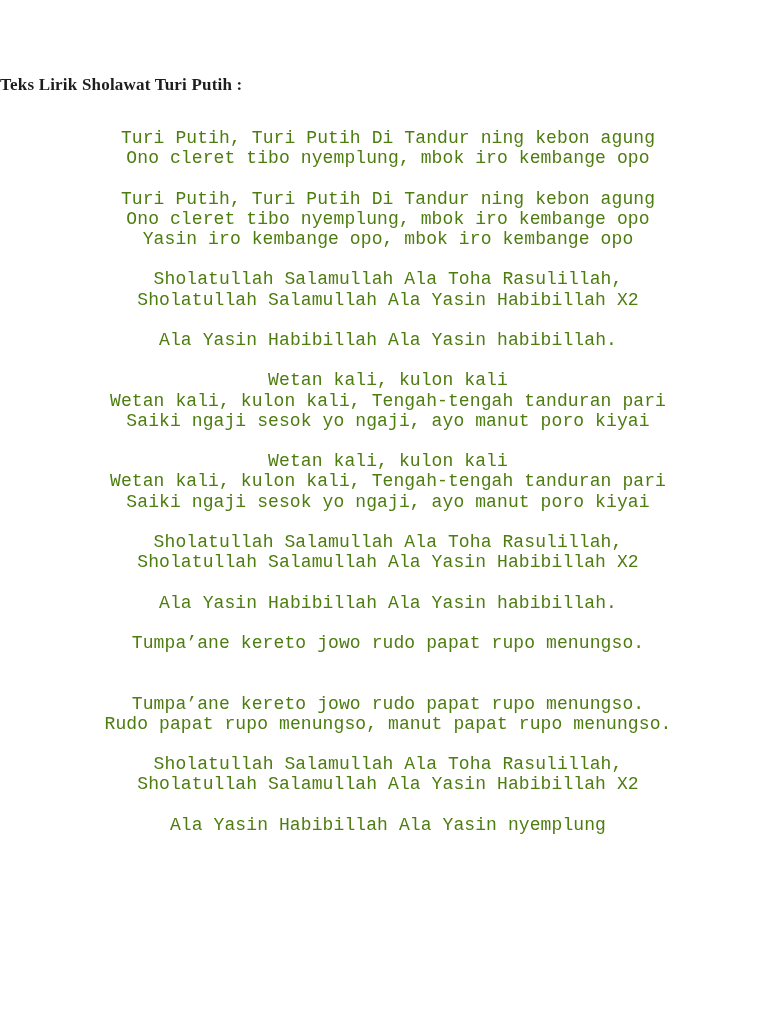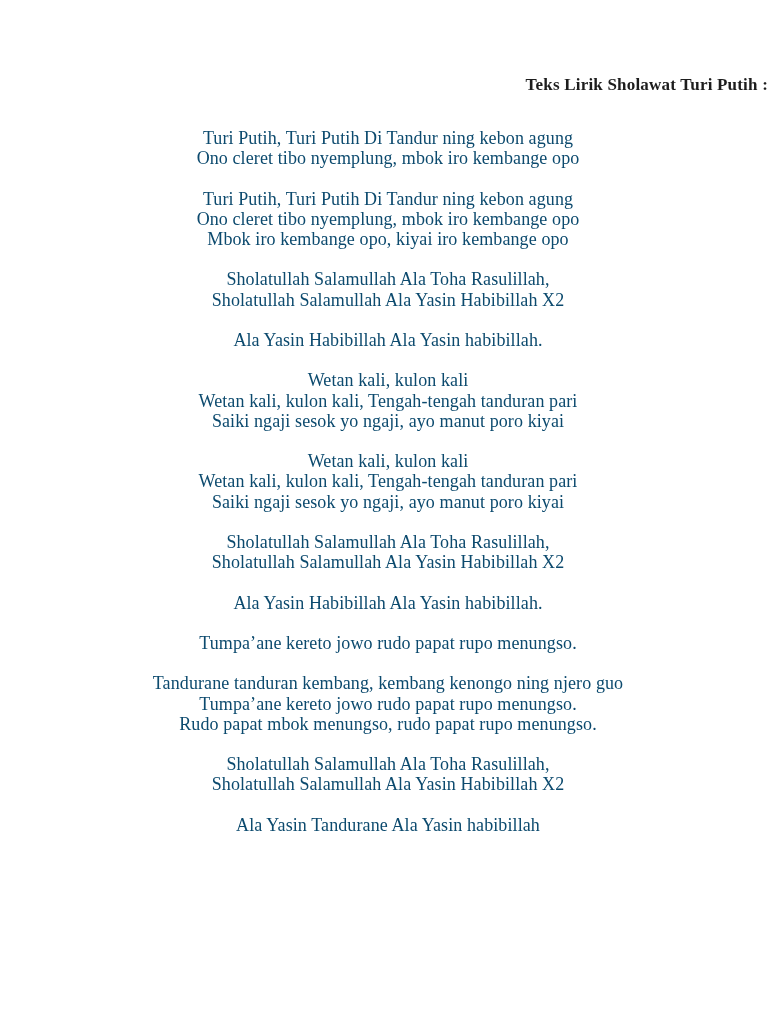--- a/index.html
+++ b/index.html
@@ -16,52 +16,52 @@
     overflow: hidden;
     box-sizing: border-box;
     padding-top: 75px;
   }
   .doc-title {
     margin: 0;
     font-family: "Liberation Serif", "DejaVu Serif", serif;
     font-weight: bold;
     font-size: 17px;
     line-height: 20px;
-    text-align: right;
+    text-align: left;
     color: #1d1d1d;
     letter-spacing: 0.2px;
   }
   .lyrics {
     margin-top: 33px;
-    font-family: Liberation Serif, serif;
+    font-family: Liberation Mono, monospace;
     font-size: 18px;
     line-height: 20.2px;
     letter-spacing: 0.1px;
     text-align: center;
-    color: #0c4a6e;
+    color: #4d7c0f;
     padding-left: 8px;
   }
   .stanza {
     margin: 20.2px 0 0 0;
   }
   .stanza:first-child {
     margin-top: 0;
   }
 </style>
 </head>
 <body>
 
 <div class="page">
   <h1 class="doc-title">Teks Lirik Sholawat Turi Putih :</h1>
   <div class="lyrics">
       <p class="stanza"><span>Turi Putih, Turi Putih Di Tandur ning kebon agung</span><br><span>Ono cleret tibo nyemplung, mbok iro kembange opo</span></p>
-      <p class="stanza"><span>Turi Putih, Turi Putih Di Tandur ning kebon agung</span><br><span>Ono cleret tibo nyemplung, mbok iro kembange opo</span><br><span>Mbok iro kembange opo, kiyai iro kembange opo</span></p>
+      <p class="stanza"><span>Turi Putih, Turi Putih Di Tandur ning kebon agung</span><br><span>Ono cleret tibo nyemplung, mbok iro kembange opo</span><br><span>Yasin iro kembange opo, mbok iro kembange opo</span></p>
       <p class="stanza"><span>Sholatullah Salamullah Ala Toha Rasulillah,</span><br><span>Sholatullah Salamullah Ala Yasin Habibillah X2</span></p>
       <p class="stanza"><span>Ala Yasin Habibillah Ala Yasin habibillah.</span></p>
       <p class="stanza"><span>Wetan kali, kulon kali</span><br><span>Wetan kali, kulon kali, Tengah-tengah tanduran pari</span><br><span>Saiki ngaji sesok yo ngaji, ayo manut poro kiyai</span></p>
       <p class="stanza"><span>Wetan kali, kulon kali</span><br><span>Wetan kali, kulon kali, Tengah-tengah tanduran pari</span><br><span>Saiki ngaji sesok yo ngaji, ayo manut poro kiyai</span><br></p>
       <p class="stanza"><span>Sholatullah Salamullah Ala Toha Rasulillah,</span><br><span>Sholatullah Salamullah Ala Yasin Habibillah X2</span></p>
       <p class="stanza"><span>Ala Yasin Habibillah Ala Yasin habibillah.</span><br><br><span>Tumpa’ane kereto jowo rudo papat rupo menungso.</span></p>
-      <p class="stanza"><span>Tandurane tanduran kembang, kembang kenongo ning njero guo</span><br><span>Tumpa’ane kereto jowo rudo papat rupo menungso.</span><br><span>Rudo papat mbok menungso, rudo papat rupo menungso.</span></p>
+      <p class="stanza"><br><span>Tumpa’ane kereto jowo rudo papat rupo menungso.</span><br><span>Rudo papat rupo menungso, manut papat rupo menungso.</span></p>
       <p class="stanza"><span>Sholatullah Salamullah Ala Toha Rasulillah,</span><br><span>Sholatullah Salamullah Ala Yasin Habibillah X2</span></p>
-      <p class="stanza"><span>Ala Yasin Tandurane Ala Yasin habibillah</span></p>
+      <p class="stanza"><span>Ala Yasin Habibillah Ala Yasin nyemplung</span></p>
     </div>
 </div>
 
 </body></html>

